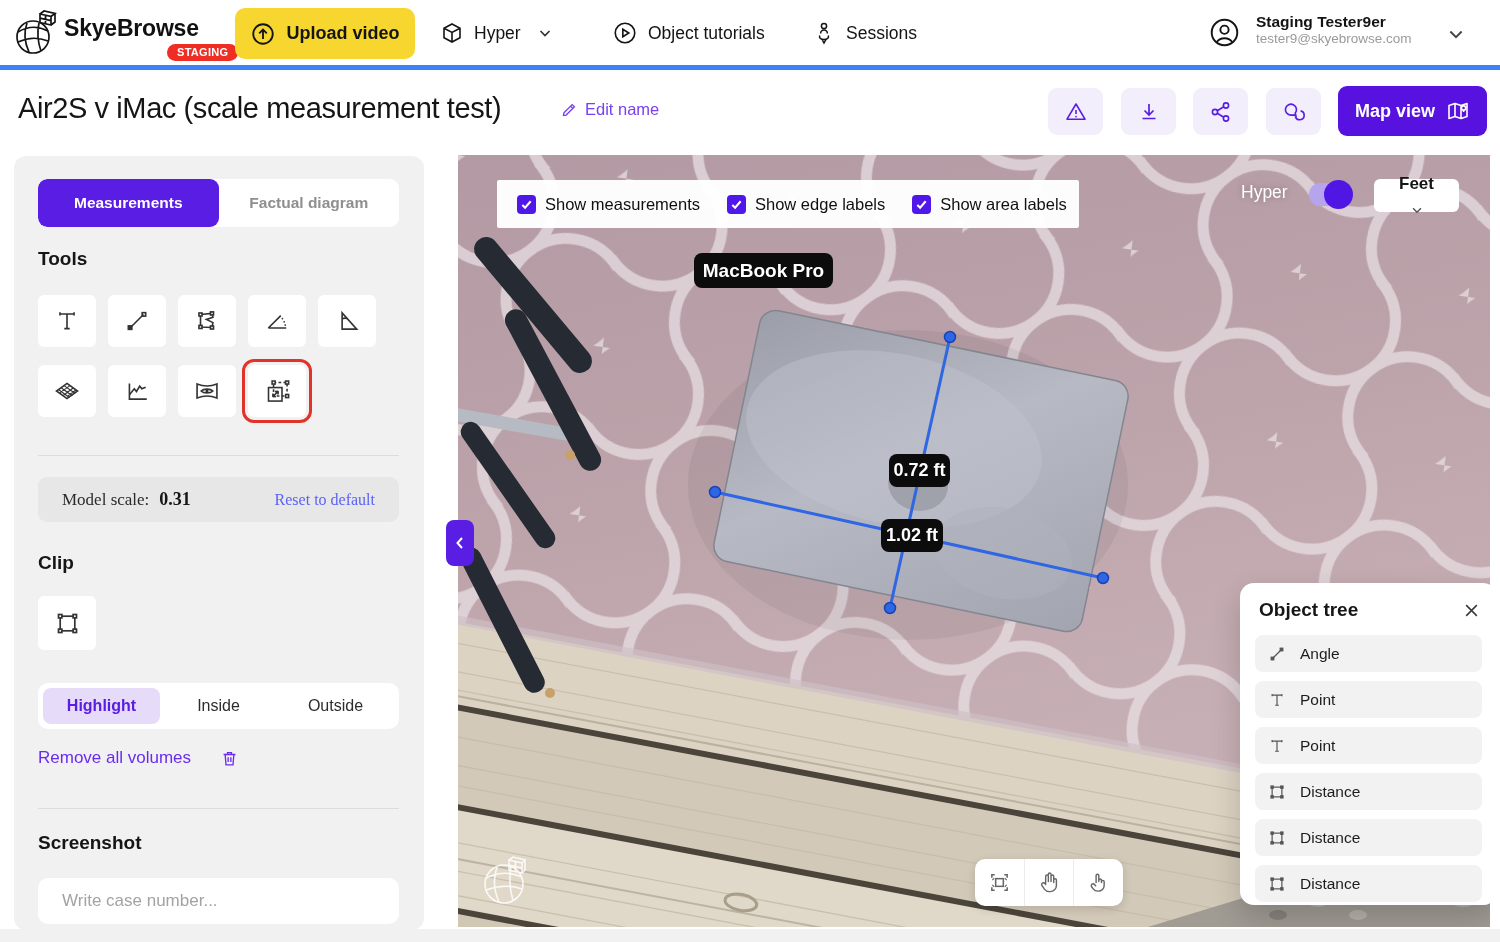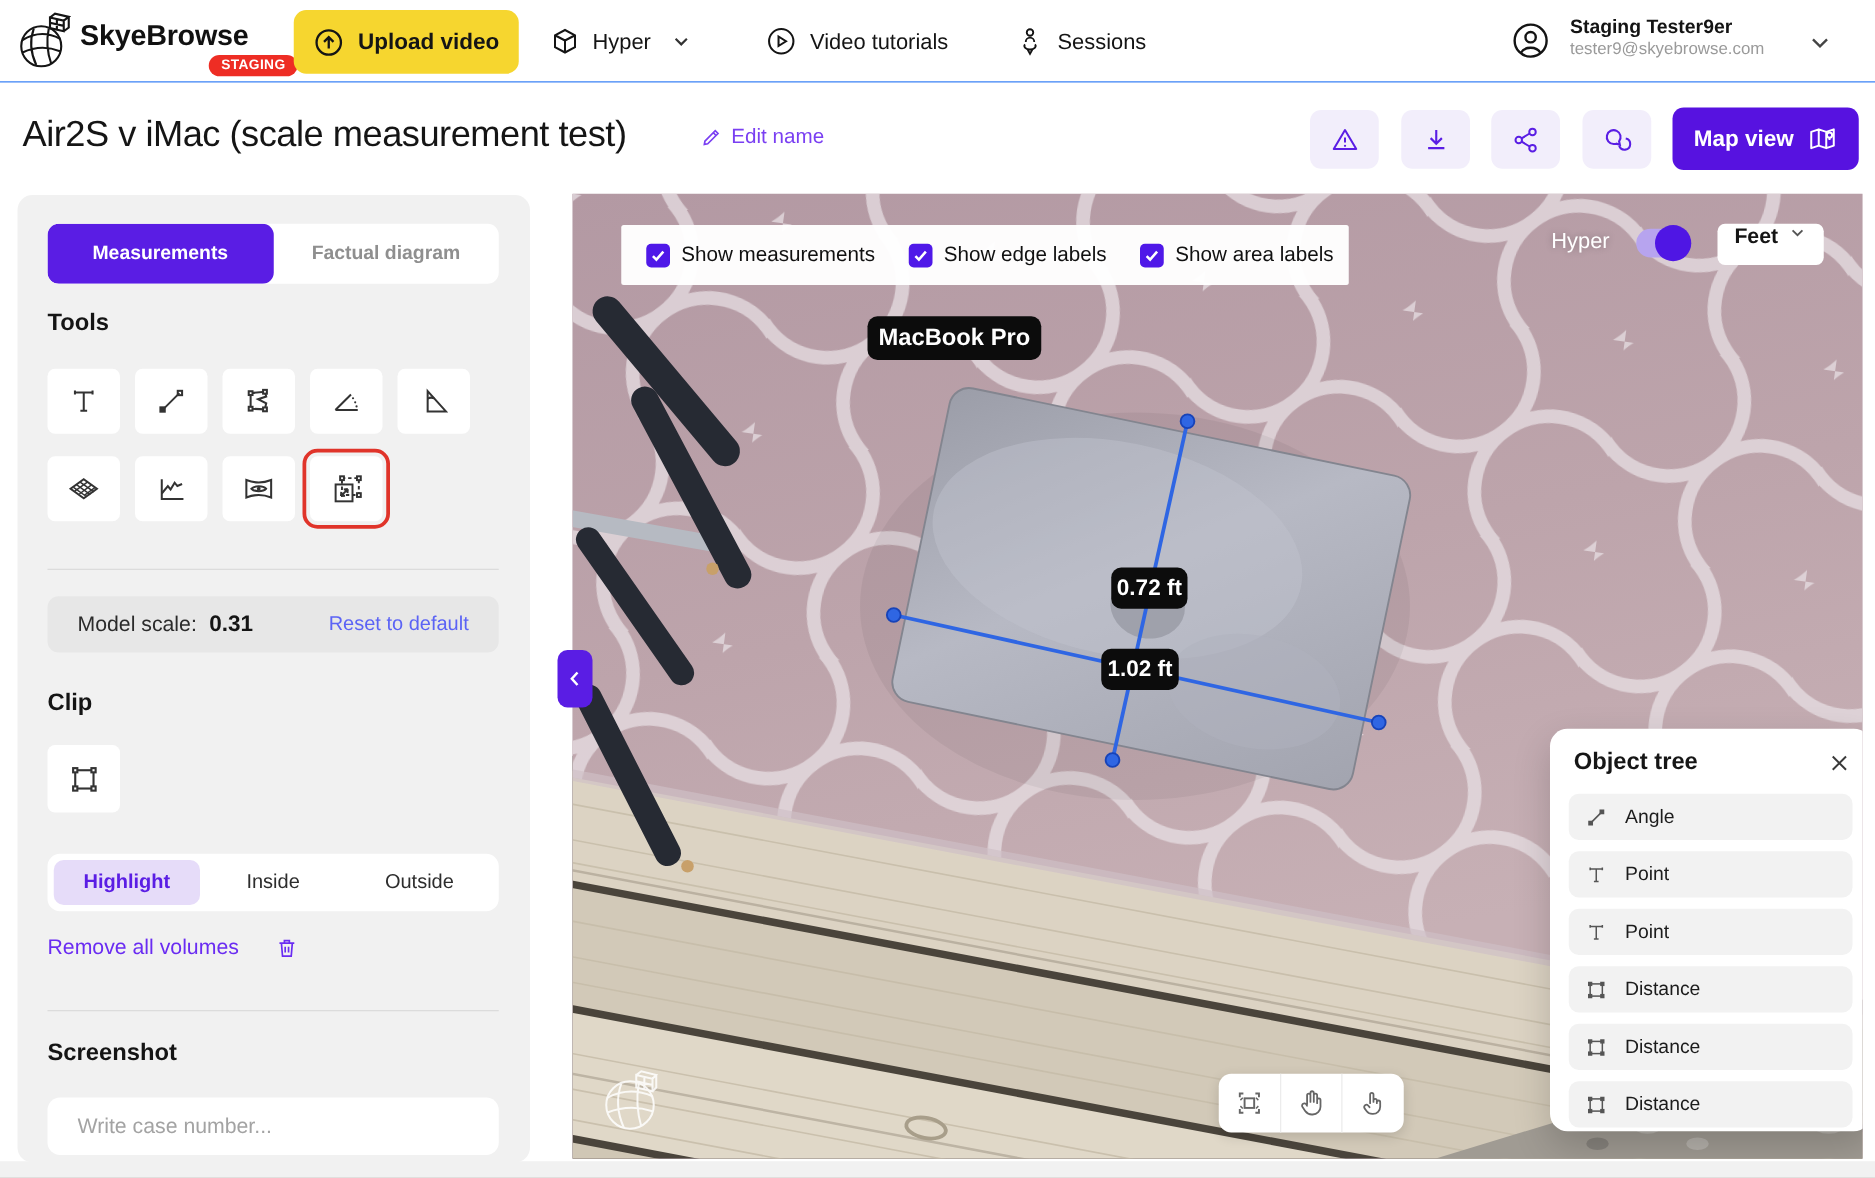--- a/index.html
+++ b/index.html
@@ -3,21 +3,21 @@
 <meta charset="utf-8">
 <style>
   html,body{margin:0;padding:0;background:#fff;font-family:"Liberation Sans","DejaVu Sans",sans-serif;-webkit-font-smoothing:antialiased;}
   #app{position:relative;width:1500px;height:942px;overflow:hidden;background:#fff;}
   .abs{position:absolute;}
   svg{display:block;}
   button{font-family:inherit;border:none;background:none;padding:0;margin:0;cursor:pointer;}
   input{font-family:inherit;}
 
   
-  .header{left:0;top:0;width:1500px;height:65px;background:#fff;border-bottom:1px solid #3b82f6;}
+  .header{left:0;top:0;width:1500px;height:65px;background:#fff;border-bottom:5px solid #3b82f6;}
   .brand-name{font-size:23px;font-weight:700;color:#111;letter-spacing:-.2px;}
   .staging-badge{left:167px;top:44px;background:#ee2d24;color:#fff;font-size:11px;font-weight:700;padding:2px 10px 3px;border-radius:10px;letter-spacing:.3px;}
   .upload-btn{left:235px;top:8px;width:180px;height:51px;background:#f6d62f;border-radius:10px;display:flex;align-items:center;justify-content:center;gap:10px;font-size:18px;font-weight:600;color:#151515;}
   .nav-item{display:flex;align-items:center;gap:10px;font-size:17.5px;color:#141414;font-weight:500;height:34px;}
   .user-name{font-size:15.5px;font-weight:700;color:#141414;line-height:1.25;}
   .user-email{font-size:13.5px;color:#9a9a9a;line-height:1.25;}
 
   
   .page-title{left:18px;top:92px;font-size:29px;font-weight:500;color:#151515;letter-spacing:-.4px;}
   .edit-name{left:560px;top:100px;display:flex;align-items:center;gap:6px;color:#7a3ff2;font-size:16.5px;font-weight:500;}
@@ -26,42 +26,42 @@
 
   
   .sidebar{left:14px;top:156px;width:410px;height:774px;background:#f1f1f1;border-radius:12px;}
   .seg-tabs{left:24px;top:23px;width:361px;height:48px;background:#fff;border-radius:9px;display:flex;overflow:hidden;}
   .seg-tab{flex:1;display:flex;align-items:center;justify-content:center;font-size:15.5px;font-weight:600;color:#8f8f8f;}
   .seg-tab.active{background:#5a1de4;color:#fff;border-radius:9px;}
   .side-heading{font-size:19px;font-weight:700;color:#151515;}
   .tool-btn{position:absolute;width:58px;height:52px;background:#fff;border-radius:6px;display:flex;align-items:center;justify-content:center;color:#333;}
   .tool-btn.highlighted{outline:3px solid #e0342a;outline-offset:3px;}
   .divider{left:24px;width:361px;border-top:1px solid #dcdcdc;height:0;}
-  .scale-bar{left:24px;top:321px;width:361px;height:45px;background:#e7e7e7;border-radius:9px;display:flex;align-items:center;padding:0 24px;box-sizing:border-box;gap:10px;}
+  .scale-bar{left:24px;top:321px;width:361px;height:45px;background:#e7e7e7;border-radius:9px;display:flex;align-items:center;padding:0 24px;box-sizing:border-box;gap:10px;font-family:Liberation Serif, serif;}
   .scale-label{font-size:17px;color:#2b2b2b;}
   .scale-value{font-size:18px;font-weight:700;color:#151515;}
   .reset-link{margin-left:auto;font-size:16px;color:#5b63f5;font-weight:500;}
   .clip-tabs{left:24px;top:527px;width:361px;height:46px;background:#fff;border-radius:10px;display:flex;padding:5px;box-sizing:border-box;}
   .clip-tab{flex:1;display:flex;align-items:center;justify-content:center;font-size:16px;color:#2d2d2d;font-weight:500;border-radius:8px;}
   .clip-tab.active{background:#e6dcf9;color:#5a1de4;font-weight:600;}
   .remove-link{left:24px;top:592px;width:361px;display:flex;align-items:center;justify-content:flex-start;gap:29px;color:#6a2cf2;font-size:17px;font-weight:500;}
   .case-input{left:24px;top:722px;width:361px;height:46px;background:#fff;border:none;border-radius:10px;padding:0 24px;box-sizing:border-box;font-size:17px;color:#333;outline:none;}
   .case-input::placeholder{color:#a3a3a3;}
 
   
   .viewport{left:458px;top:155px;width:1032px;height:772px;overflow:hidden;background:#b8a0a9;}
   .collapse-btn{left:446px;top:520px;width:28px;height:46px;background:#5a1de4;border-radius:8px;display:flex;align-items:center;justify-content:center;z-index:6;}
   .cb-bar{left:39px;top:25px;height:48px;background:rgba(255,255,255,.97);border-radius:2px;display:flex;align-items:center;padding:0 12px 0 20px;gap:27px;}
   .cb-item{display:flex;align-items:center;gap:9px;}
   .cb-box{width:19px;height:19px;border-radius:4px;background:#4f18e8;display:flex;align-items:center;justify-content:center;}
   .cb-label{font-size:16.5px;color:#101010;font-weight:500;white-space:nowrap;}
   .hyper-label{left:783px;top:27px;color:#fff;font-size:17.5px;font-weight:500;text-shadow:0 0 6px rgba(0,0,0,.25);}
   .toggle{left:851px;top:28px;width:42px;height:23px;background:#b7a4ef;border-radius:12px;}
   .toggle-knob{position:absolute;right:-2px;top:-3px;width:29px;height:29px;border-radius:50%;background:#4f16e4;}
-  .unit-select{left:916px;top:24px;width:85px;height:33px;background:#fff;border-radius:6px;display:flex;justify-content:center;gap:9px;font-size:17px;font-weight:600;color:#151515;}
+  .unit-select{left:916px;top:24px;width:85px;height:33px;background:#fff;border-radius:6px;display:flex;align-items:center;justify-content:center;gap:9px;font-size:17px;font-weight:600;color:#151515;flex-direction:column;}
   .black-label{position:absolute;background:#0c0c0c;color:#fff;border-radius:8px;display:flex;align-items:center;justify-content:center;font-weight:700;}
   .obj-tree{left:748px;top:428px;width:257px;height:322px;background:#fff;border-radius:14px;box-shadow:0 12px 30px rgba(0,0,0,.18);padding:14px 15px;box-sizing:border-box;overflow:hidden;margin-left:34px;}
   .obj-tree-head{display:flex;align-items:center;justify-content:space-between;margin:2px 2px 14px 4px;}
   .obj-tree-title{font-size:19px;font-weight:600;color:#161616;}
   .obj-item{height:37px;background:#f2f2f2;border-radius:8px;display:flex;align-items:center;gap:14px;padding-left:13px;margin-bottom:9px;}
   .obj-item-label{font-size:15.5px;color:#1c1c1c;}
   .view-controls{left:517px;top:704px;width:148px;height:47px;background:#fff;border-radius:10px;box-shadow:0 3px 10px rgba(0,0,0,.14);display:flex;}
   .vc-btn{flex:1;display:flex;align-items:center;justify-content:center;color:#636363;}
   .vc-btn + .vc-btn{border-left:1px solid #ececec;}
   .bottom-strip{left:0;top:929px;width:1500px;height:13px;background:#f1f1f1;}
@@ -106,21 +106,21 @@
       </span>
     </div>
 
     <div class="abs nav-item" style="left:612px;top:16px;">
       <span>
         <svg width="26" height="26" viewBox="0 0 24 24" fill="none" stroke="#141414" stroke-width="1.5">
           <circle cx="12" cy="12" r="9"></circle>
             <path d="M10 8.5 L15.5 12 L10 15.5 Z"></path>
         </svg>
       </span>
-      <span>Video tutorials</span>
+      <span>Object tutorials</span>
     </div>
 
     <div class="abs nav-item" style="left:812px;top:16px;">
       <span>
         <svg width="24" height="26" viewBox="0 0 24 26" fill="none" stroke="#141414" stroke-width="1.5">
           <circle cx="12" cy="6" r="2.6"></circle>
             <path d="M8.6 13.5 a3.4 3.4 0 0 1 6.8 0"></path>
           <path d="M8 15.5 a4.5 2.8 0 1 0 8 0 M10 19.5 L12 23 L14 19.5"></path>
         </svg>
       </span>

